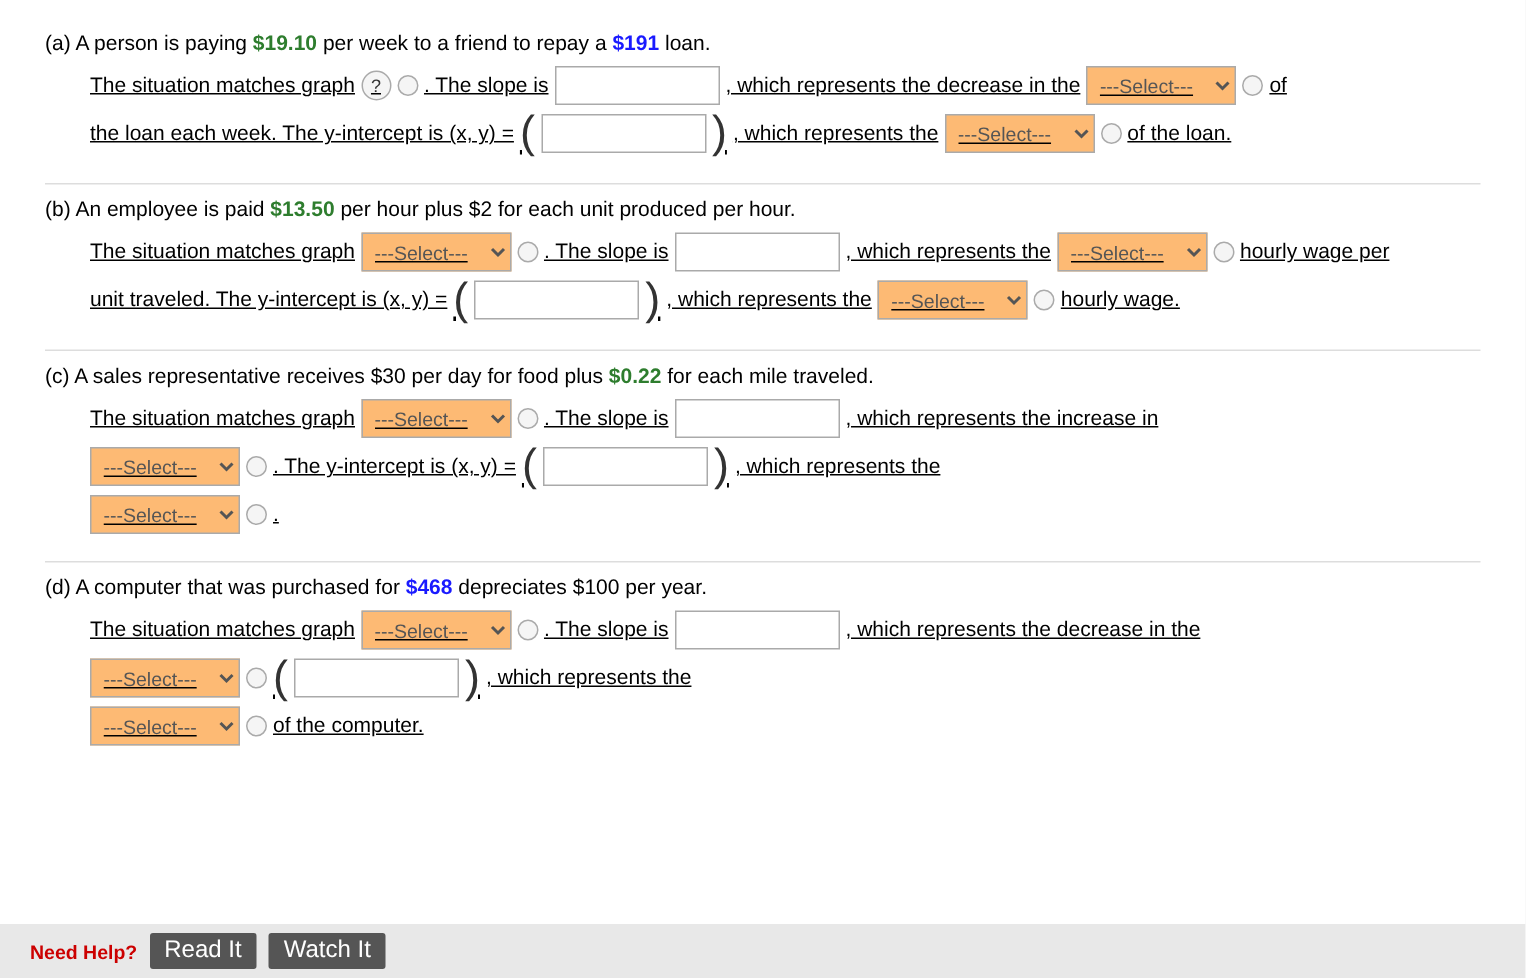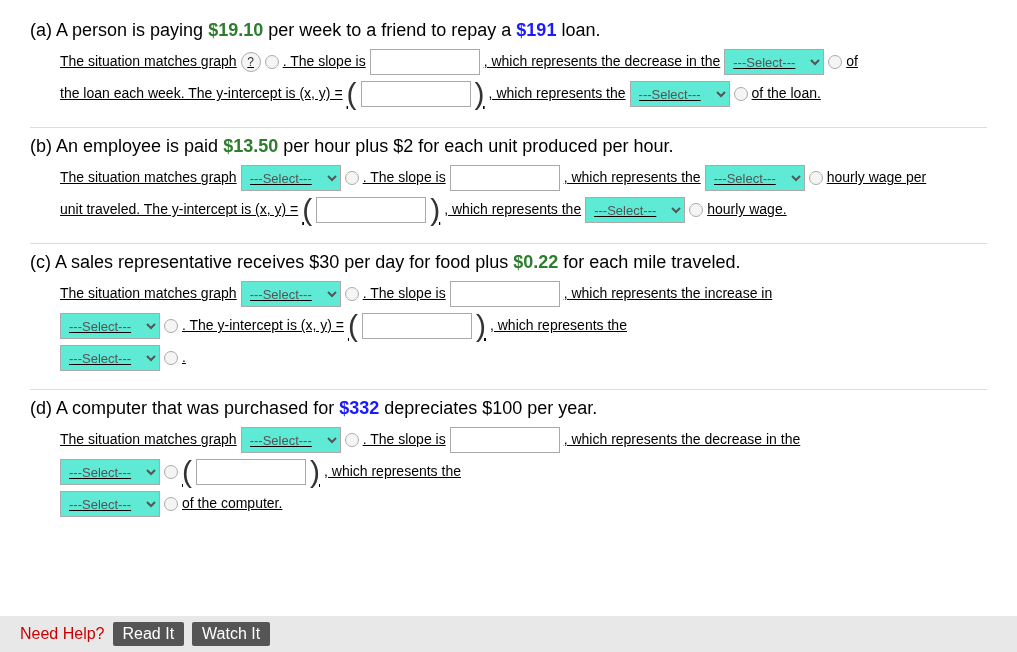--- a/index.html
+++ b/index.html
@@ -38,21 +38,21 @@
       background: #fff;
       height: 26px;
       width: 110px;
       padding: 2px 4px;
       font-size: 13px;
       display: inline-block;
       vertical-align: middle;
     }
     select {
       border: 1px solid #aaa;
-      background: #5eead4;
+      background: #fdba74;
       height: 26px;
       padding: 2px 4px;
       font-size: 13px;
       display: inline-block;
       vertical-align: middle;
       min-width: 100px;
       color: #555;
       cursor: pointer;
       -webkit-appearance: auto;
     }
@@ -86,39 +86,39 @@
       left: 0;
       right: 0;
       background: #e8e8e8;
       padding: 6px 20px;
       display: flex;
       align-items: center;
       gap: 8px;
     }
     .need-help-label {
       color: #c00;
-      font-weight: normal;
-      font-size: 16px;
+      font-weight: bold;
+      font-size: 13px;
     }
     .help-btn {
       background: #555;
       color: #fff;
       border: none;
       padding: 3px 10px;
       font-size: 16px;
       cursor: pointer;
       border-radius: 2px;
     }
     .divider {
       border: none;
       border-top: 1px solid #ddd;
       margin: 8px 0;
     }
     .section-header {
-      font-size: 18px;
+      font-size: 14px;
       margin-bottom: 8px;
     }
   </style>
 </head>
 <body>
 
 <div class="page">
 
   <div class="section">
     <div class="section-header">
@@ -229,21 +229,21 @@
         <span>.</span>
       </div>
     </div>
   </div>
 
   <hr class="divider">
 
   <div class="section" style="margin-bottom: 40px;">
     <div class="section-header">
       <span>(d)</span>
-      <span>A computer that was purchased for </span><span class="highlight-blue">$332</span><span> depreciates $100 per year.</span>
+      <span>A computer that was purchased for </span><span class="highlight-blue">$468</span><span> depreciates $100 per year.</span>
     </div>
     <div class="indent">
       <div class="line">
         <span>The situation matches graph</span>
         <select>
           <option>---Select---</option>
         </select>
         <span style="display:inline-block;width:14px;height:14px;border:1px solid #aaa;border-radius:50%;background:#f5f5f5;vertical-align:middle;cursor:pointer;"></span>
         <span>. The slope is</span>
         <input type="text" class="text-input" style="">

